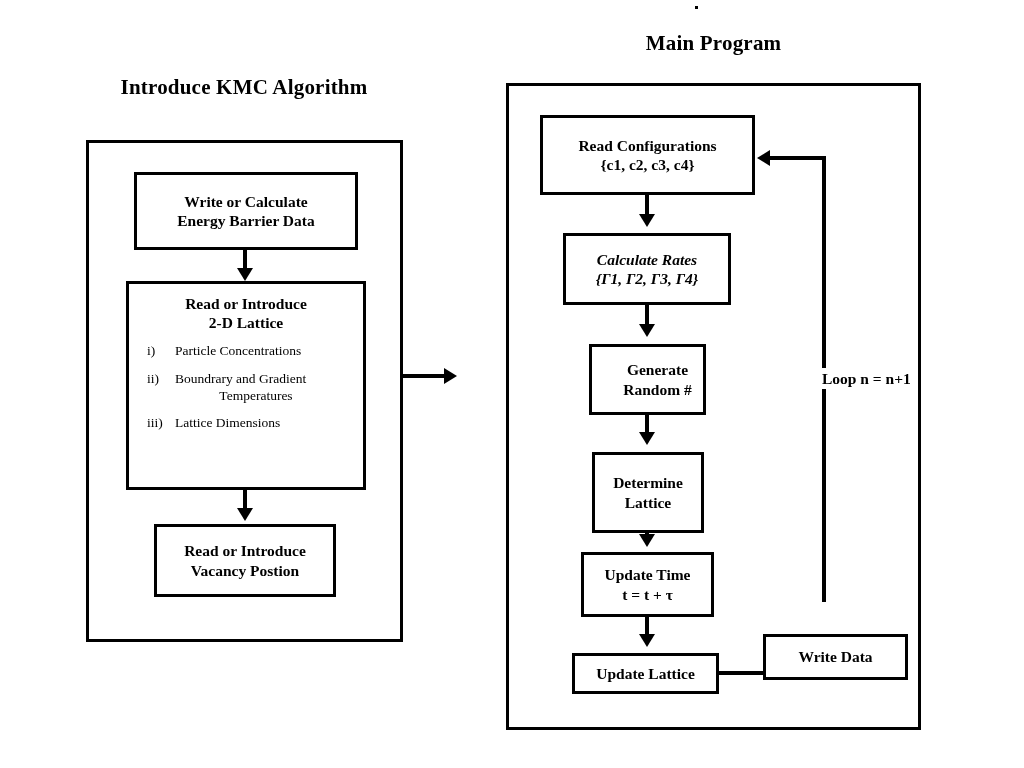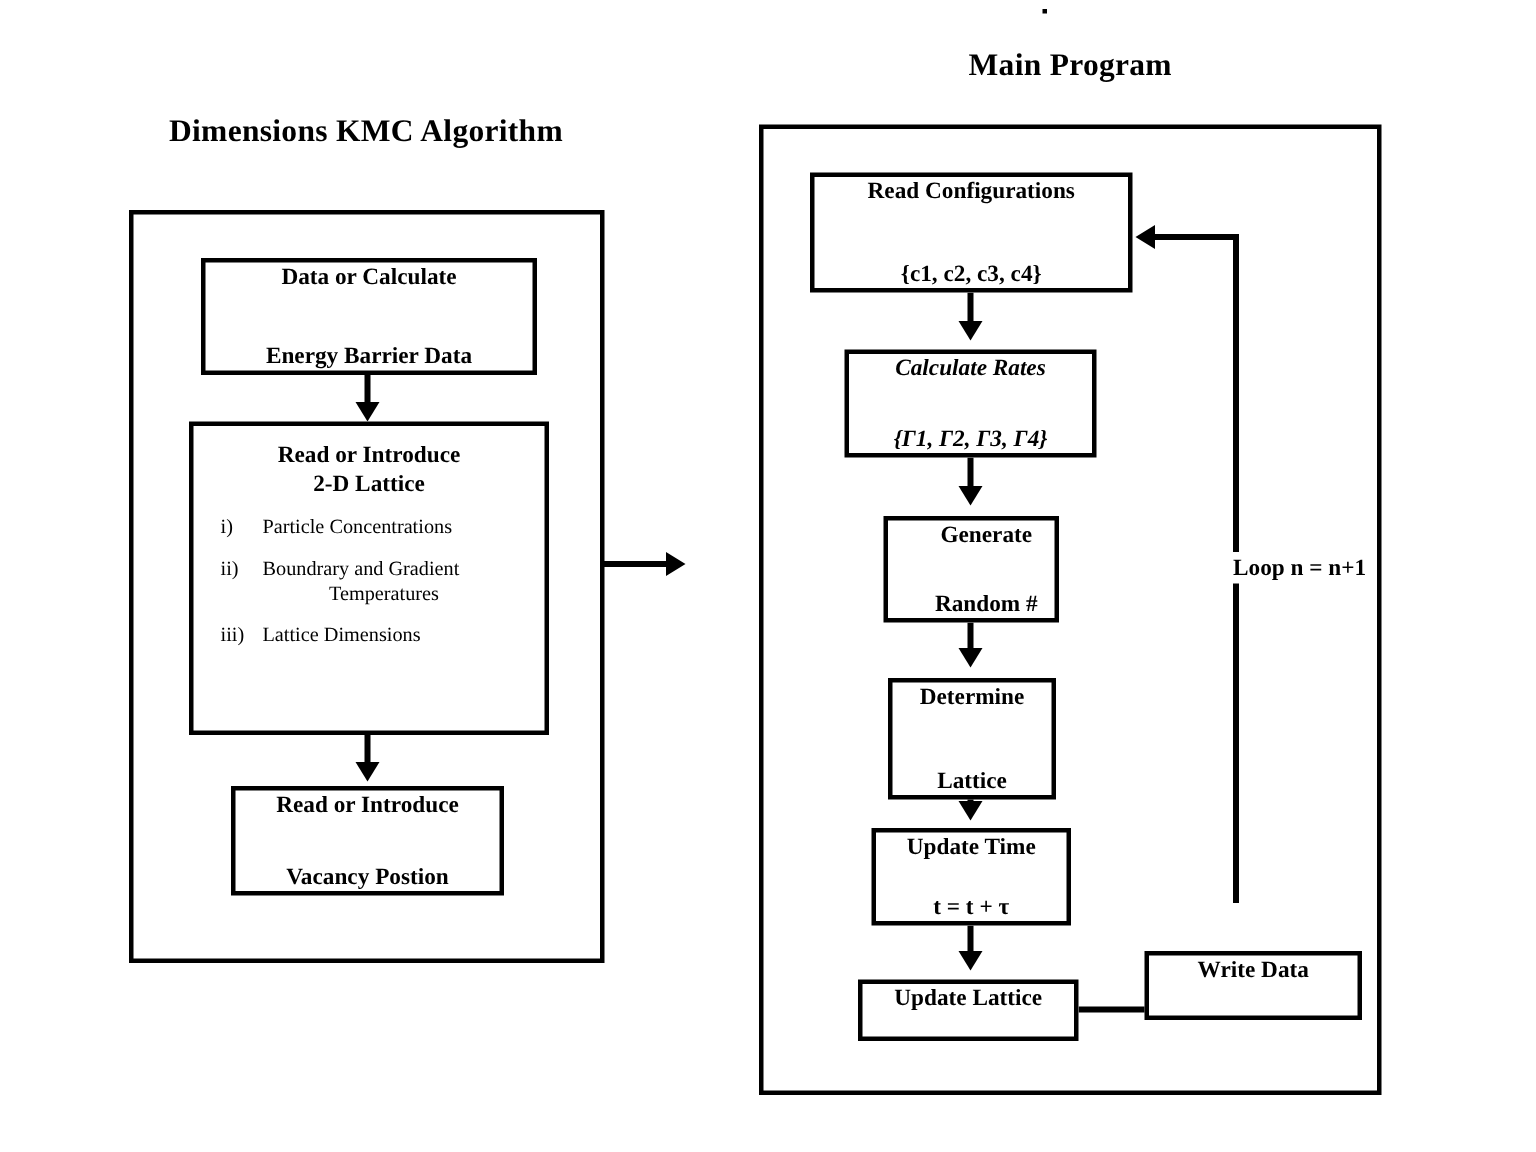--- a/index.html
+++ b/index.html
@@ -33,21 +33,21 @@
     box-sizing: border-box;
   }
   .node {
     position: absolute;
     border: 3px solid #000;
     background: #ffffff;
     box-sizing: border-box;
     display: flex;
     flex-direction: column;
     align-items: center;
-    justify-content: space-between;
+    justify-content: center;
     text-align: center;
     font-weight: bold;
     font-size: 15.5px;
     line-height: 1.25;
     color: #000;
     z-index: 3;
   }
   .node .ln {
     display: block;
     white-space: nowrap;
@@ -158,26 +158,26 @@
     background: #000;
   }
 </style>
 </head>
 <body>
 
 <div id="canvas">
 
   <div class="speck" style="left:695px; top:6px;"></div>
 
-  <div class="section-title" style="left:86px; top:75px; width:316px;">Dimensions KMC Algorithm</div>
+  <div class="section-title" style="left:86px; top:75px; width:316px;">Introduce KMC Algorithm</div>
 
   <div class="outer-box" style="left:86px; top:140px; width:317px; height:502px;"></div>
 
   <div class="node" style="left:134px; top:172px; width:224px; height:78px;">
-    <span class="ln">Data or Calculate</span>
+    <span class="ln">Write or Calculate</span>
     <span class="ln">Energy Barrier Data</span>
   </div>
 
   <div class="vline" style="left:243px; top:250px; height:21px;"></div>
   <div class="arrow-down" style="left:237px; top:268px;"></div>
 
   <div class="node lattice" style="left:126px; top:281px; width:240px; height:209px;">
     <div class="lattice-head">
       <span class="ln">Read or Introduce</span>
       <span class="ln">2-D Lattice</span>

